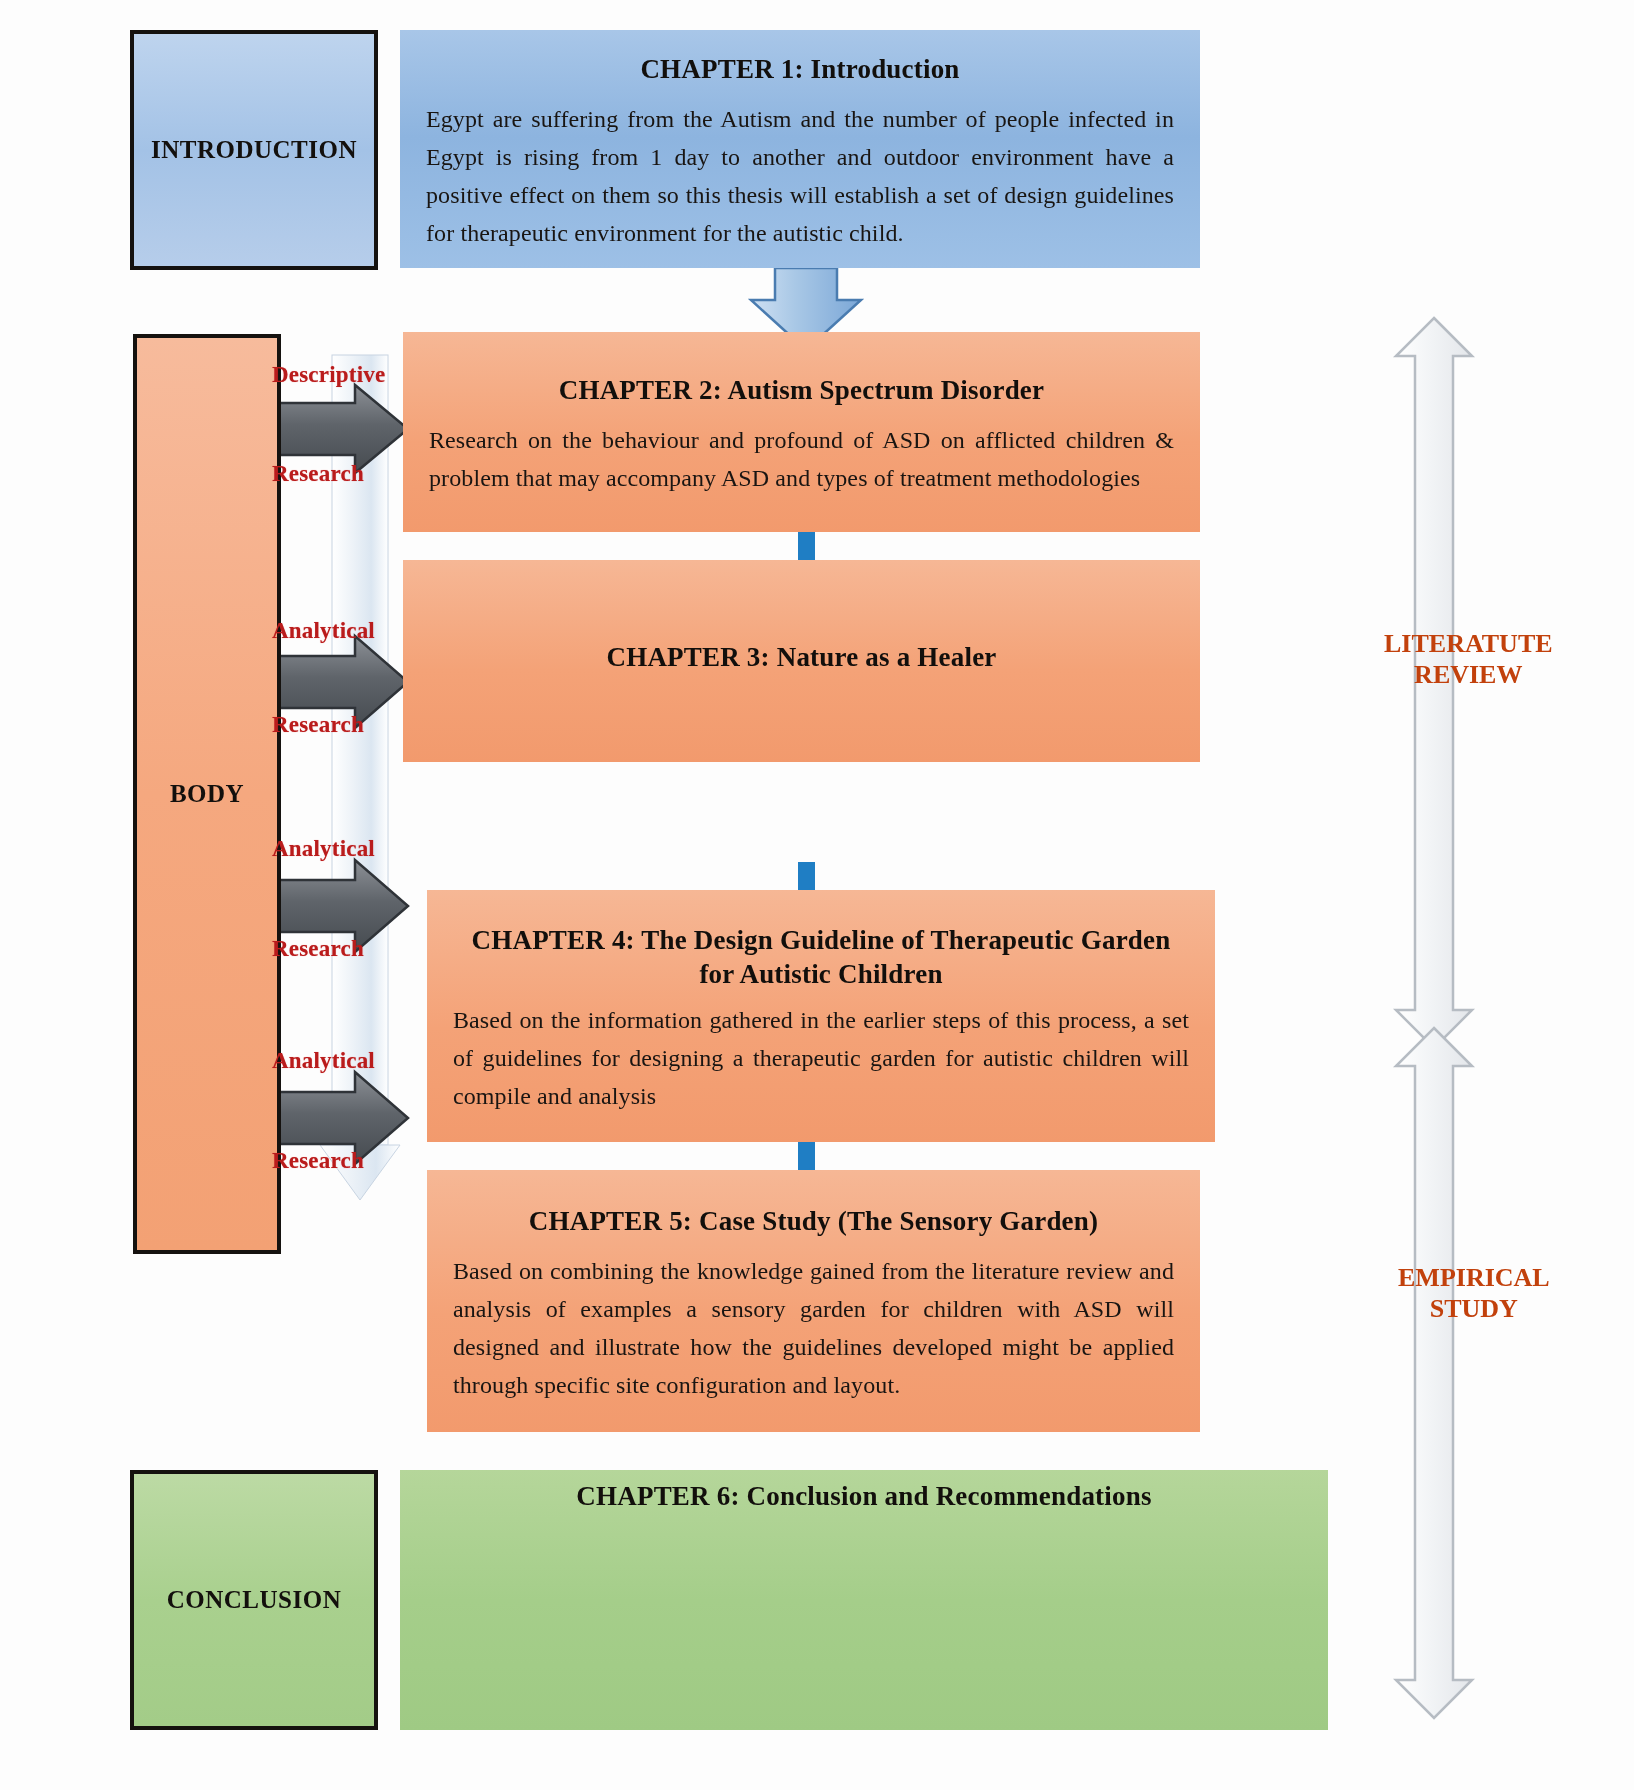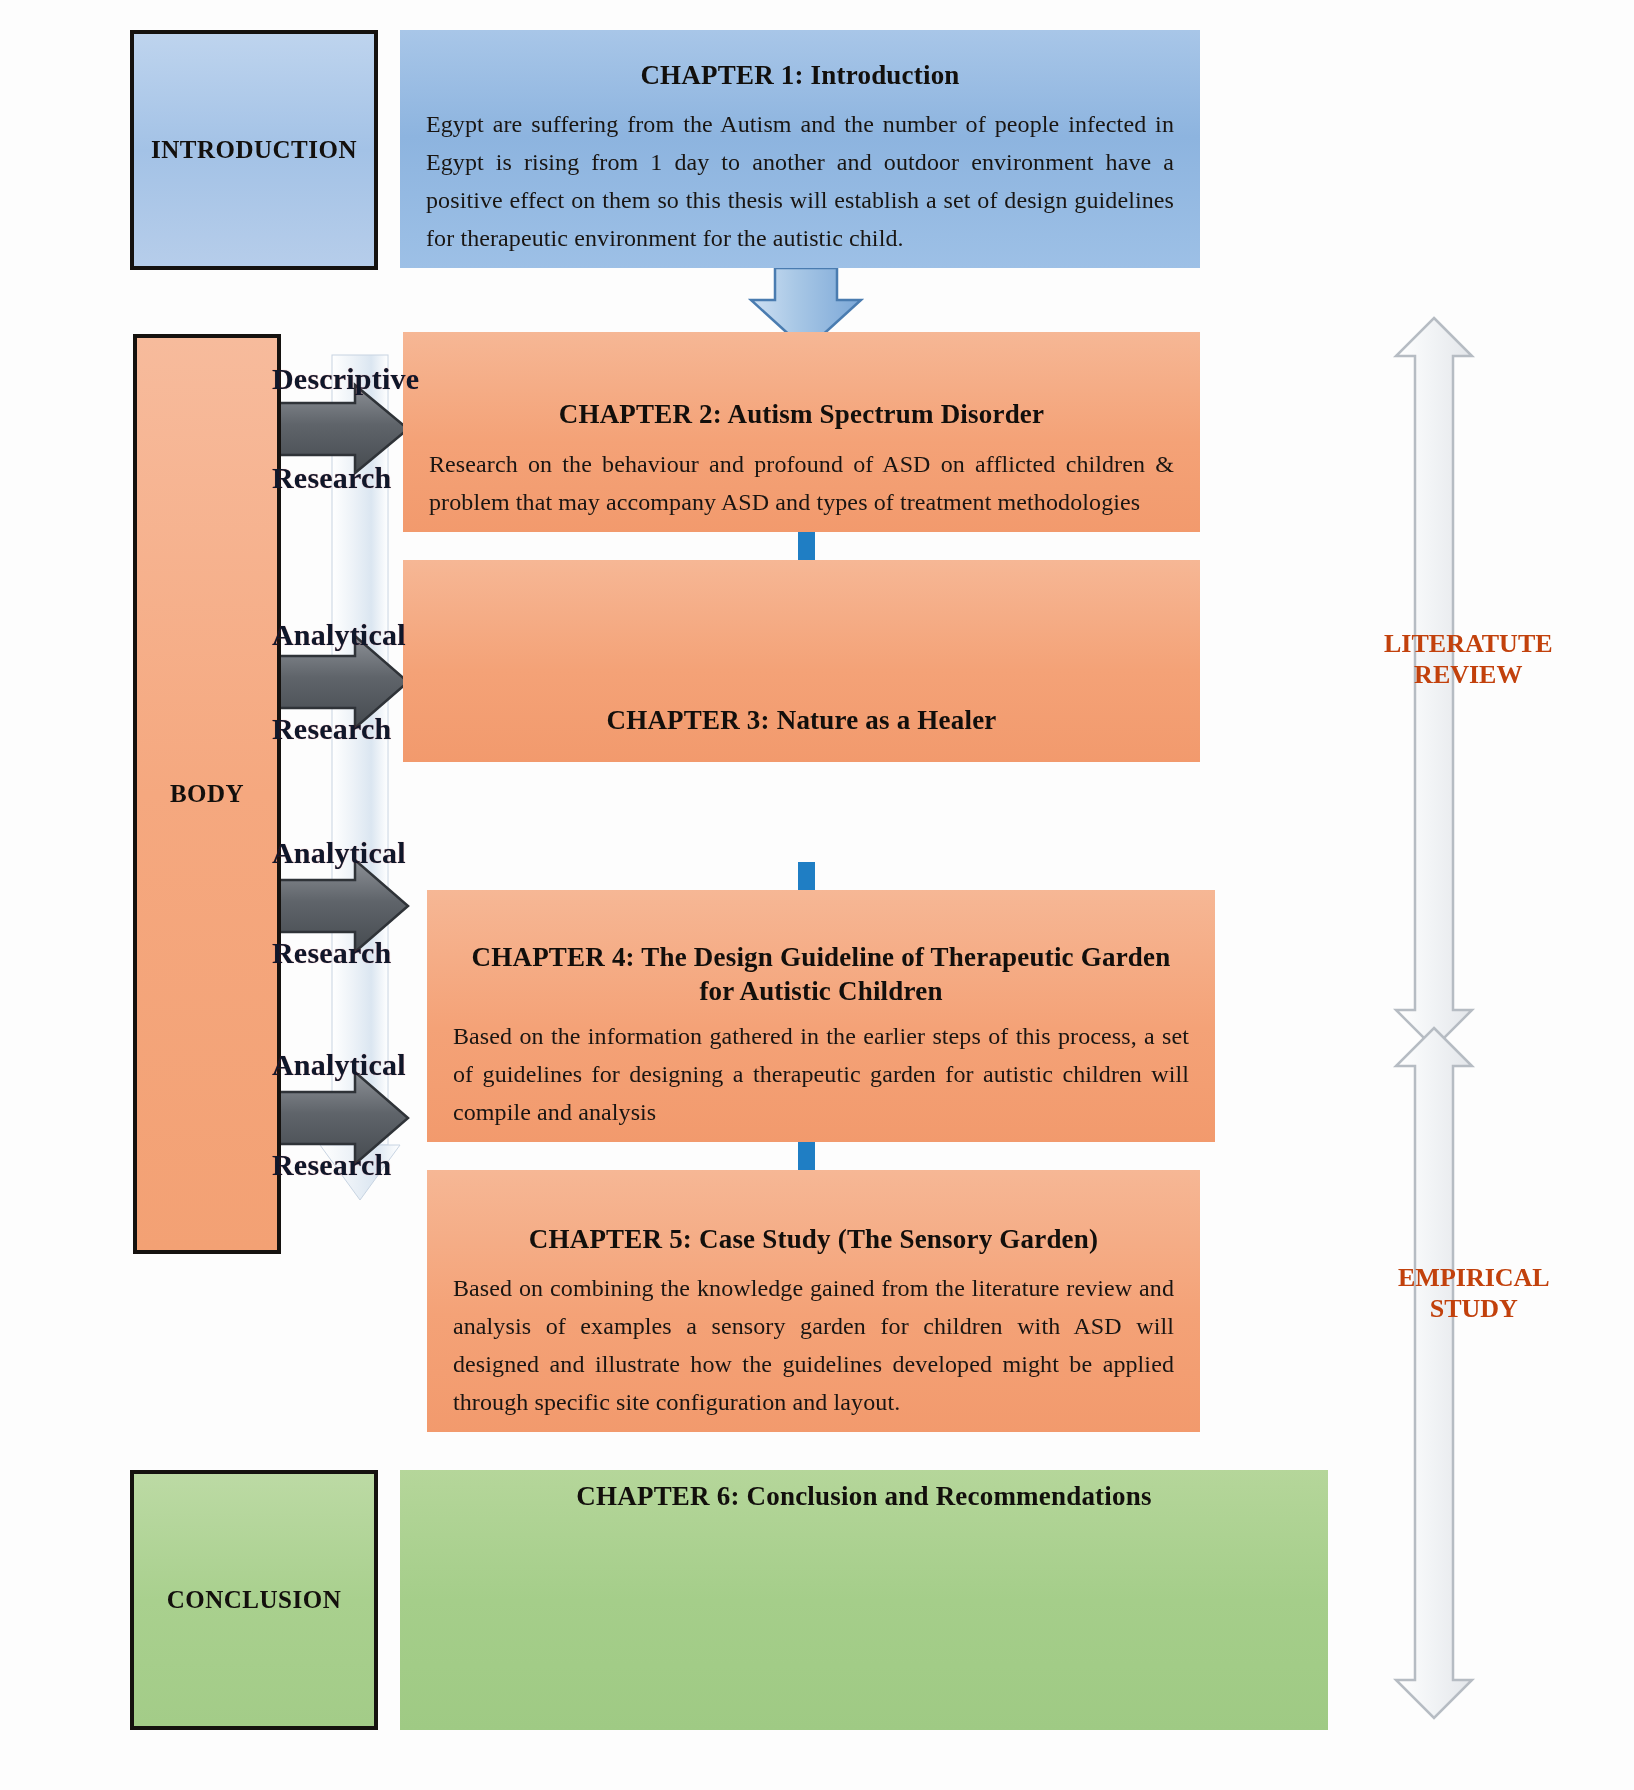--- a/index.html
+++ b/index.html
@@ -17,21 +17,21 @@
     background: #fdfdfd;
     overflow: hidden;
   }
 
   
   .box {
     position: absolute;
     box-sizing: border-box;
     display: flex;
     flex-direction: column;
-    justify-content: flex-end;
+    justify-content: center;
   }
 
   .sidebox {
     border: 4px solid #15120f;
     align-items: center;
     justify-content: center;
     text-align: center;
     font-weight: bold;
     letter-spacing: .5px;
     color: #13100d;
@@ -79,23 +79,23 @@
   }
 
   .sidelabel-text {
     font-size: 25px;
     font-weight: bold;
   }
 
   
   .method-label {
     position: absolute;
-    color: #0f172a;
-    font-weight: bold;
-    font-size: 30px;
+    color: #b91c1c;
+    font-weight: bold;
+    font-size: 23px;
     letter-spacing: .2px;
     white-space: nowrap;
     text-shadow: 0 0 1px rgba(220,20,20,.4);
   }
 
   
   .side-stage-label {
     position: absolute;
     color: #c2410c;
     font-weight: bold;

